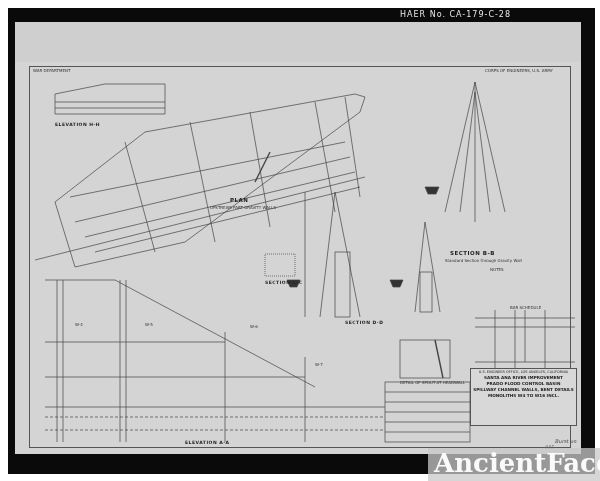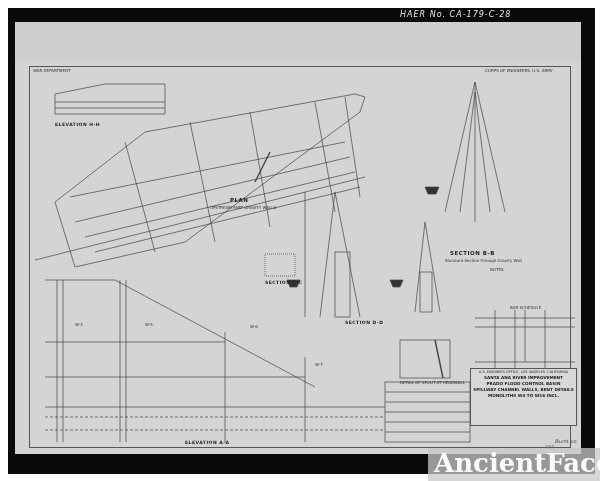--- a/index.html
+++ b/index.html
@@ -1,21 +1,21 @@
 <!DOCTYPE html>
 <html><head>
 <meta charset="utf-8">
 <style>
   html, body { margin:0; padding:0; background:#ffffff; }
   body { width:600px; height:481px; position:relative; overflow:hidden; font-family:"Liberation Sans", sans-serif; }
   .frame { position:absolute; left:8px; top:8px; width:587px; height:466px; background:#0a0a0a; }
   .paper { position:absolute; left:15px; top:22px; width:566px; height:432px; background:#d4d4d4; }
   .topband { position:absolute; left:0; top:0; width:566px; height:40px; background:#cfcfcf; }
   .border { position:absolute; left:14px; top:44px; width:540px; height:380px; border:1px solid #555; }
-  .haer { position:absolute; left:400px; top:10px; color:#e8e8e8; font-size:8px; font-style:italic; letter-spacing:1px; font-family:"DejaVu Sans", sans-serif; }
+  .haer { position:absolute; left:400px; top:10px; color:#e8e8e8; font-size:8px; letter-spacing:1px; font-family:"DejaVu Sans", sans-serif; }
   .lbl { position:absolute; font-size:4px; color:#333; white-space:nowrap; font-family:"DejaVu Sans", sans-serif; }
   .title { position:absolute; font-size:5.5px; color:#222; font-weight:bold; letter-spacing:0.5px; white-space:nowrap; font-family:"DejaVu Sans", sans-serif;}
   .tb { position:absolute; left:455px; top:368px; width:105px; height:56px; border:1px solid #555; background:#d8d8d8; }
   .tb .ln { font-size:4.2px; color:#222; text-align:center; line-height:6px; font-family:"DejaVu Sans", sans-serif; font-weight:bold;}
   svg.draw { position:absolute; left:0; top:0; }
   .wm { position:absolute; left:428px; top:448px; width:172px; height:33px; background:rgba(200,200,200,0.75); }
   .wm span { position:absolute; left:6px; top:0px; font-family:"DejaVu Serif", serif; font-size:26px; font-weight:bold; color:rgba(255,255,255,0.95); letter-spacing:0px; }
   .sig { position:absolute; font-size:5px; color:#444; font-style:italic; font-family:"DejaVu Serif", serif; }
 </style>
 </head>

